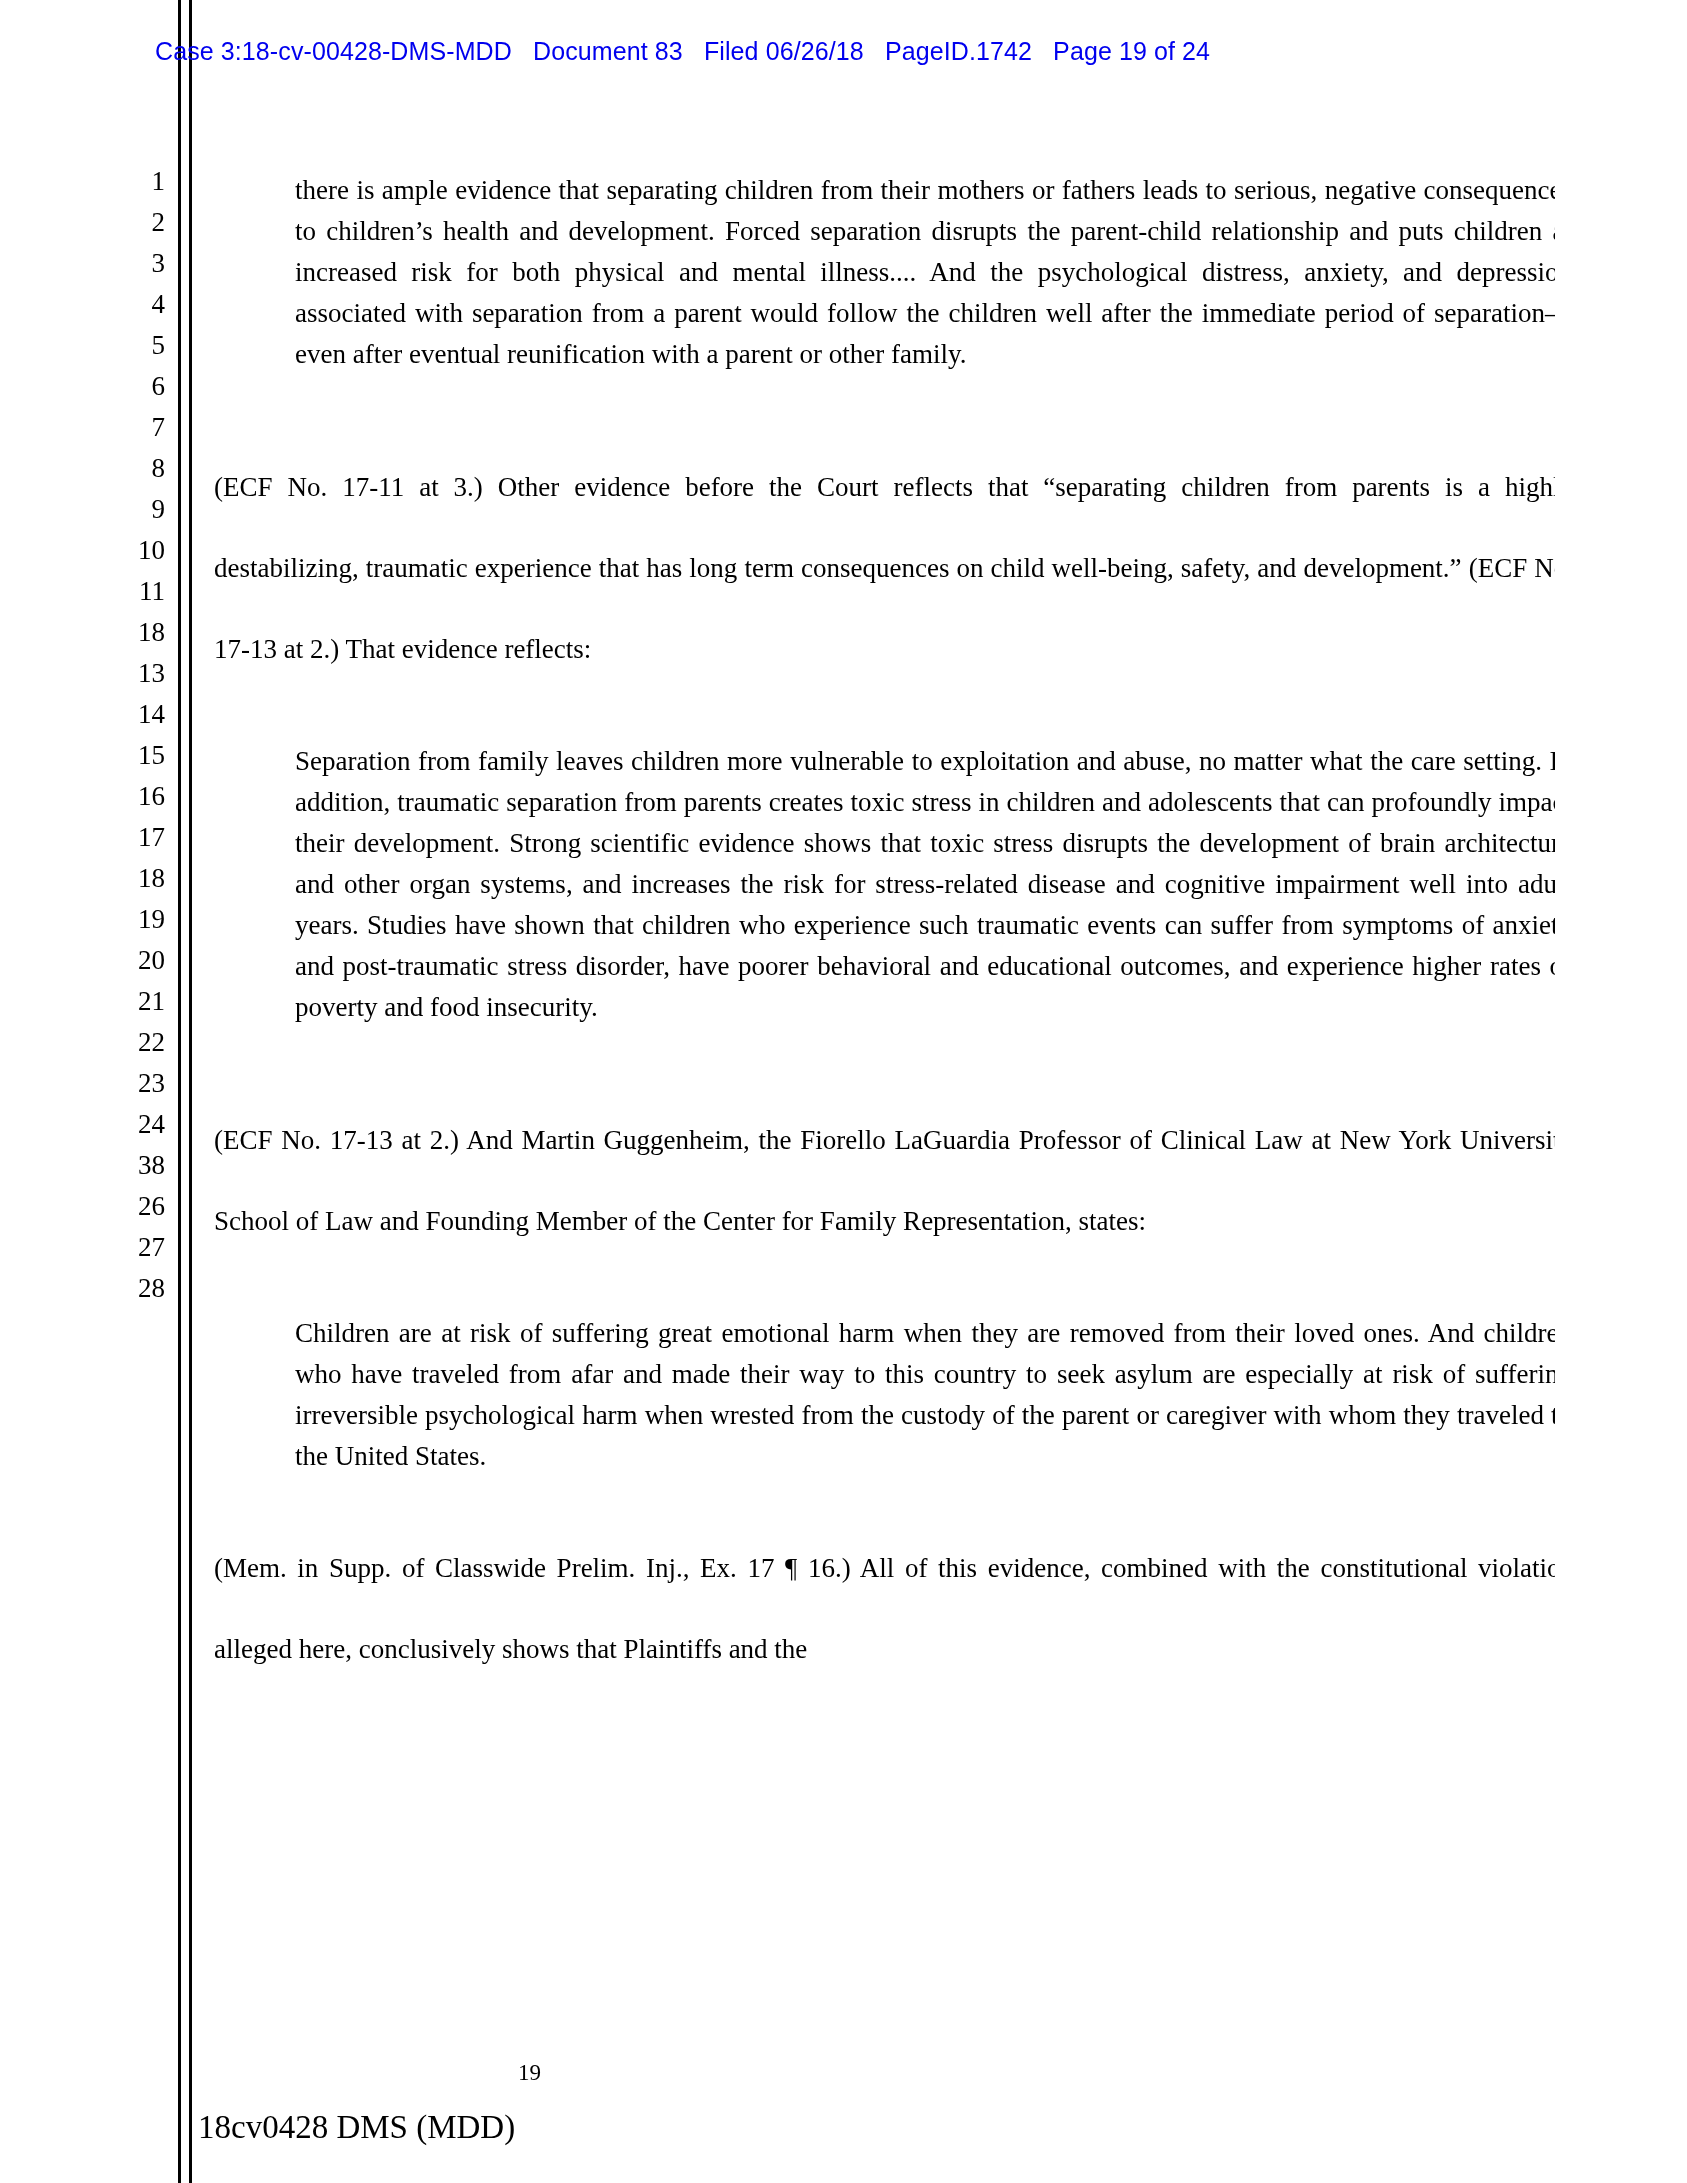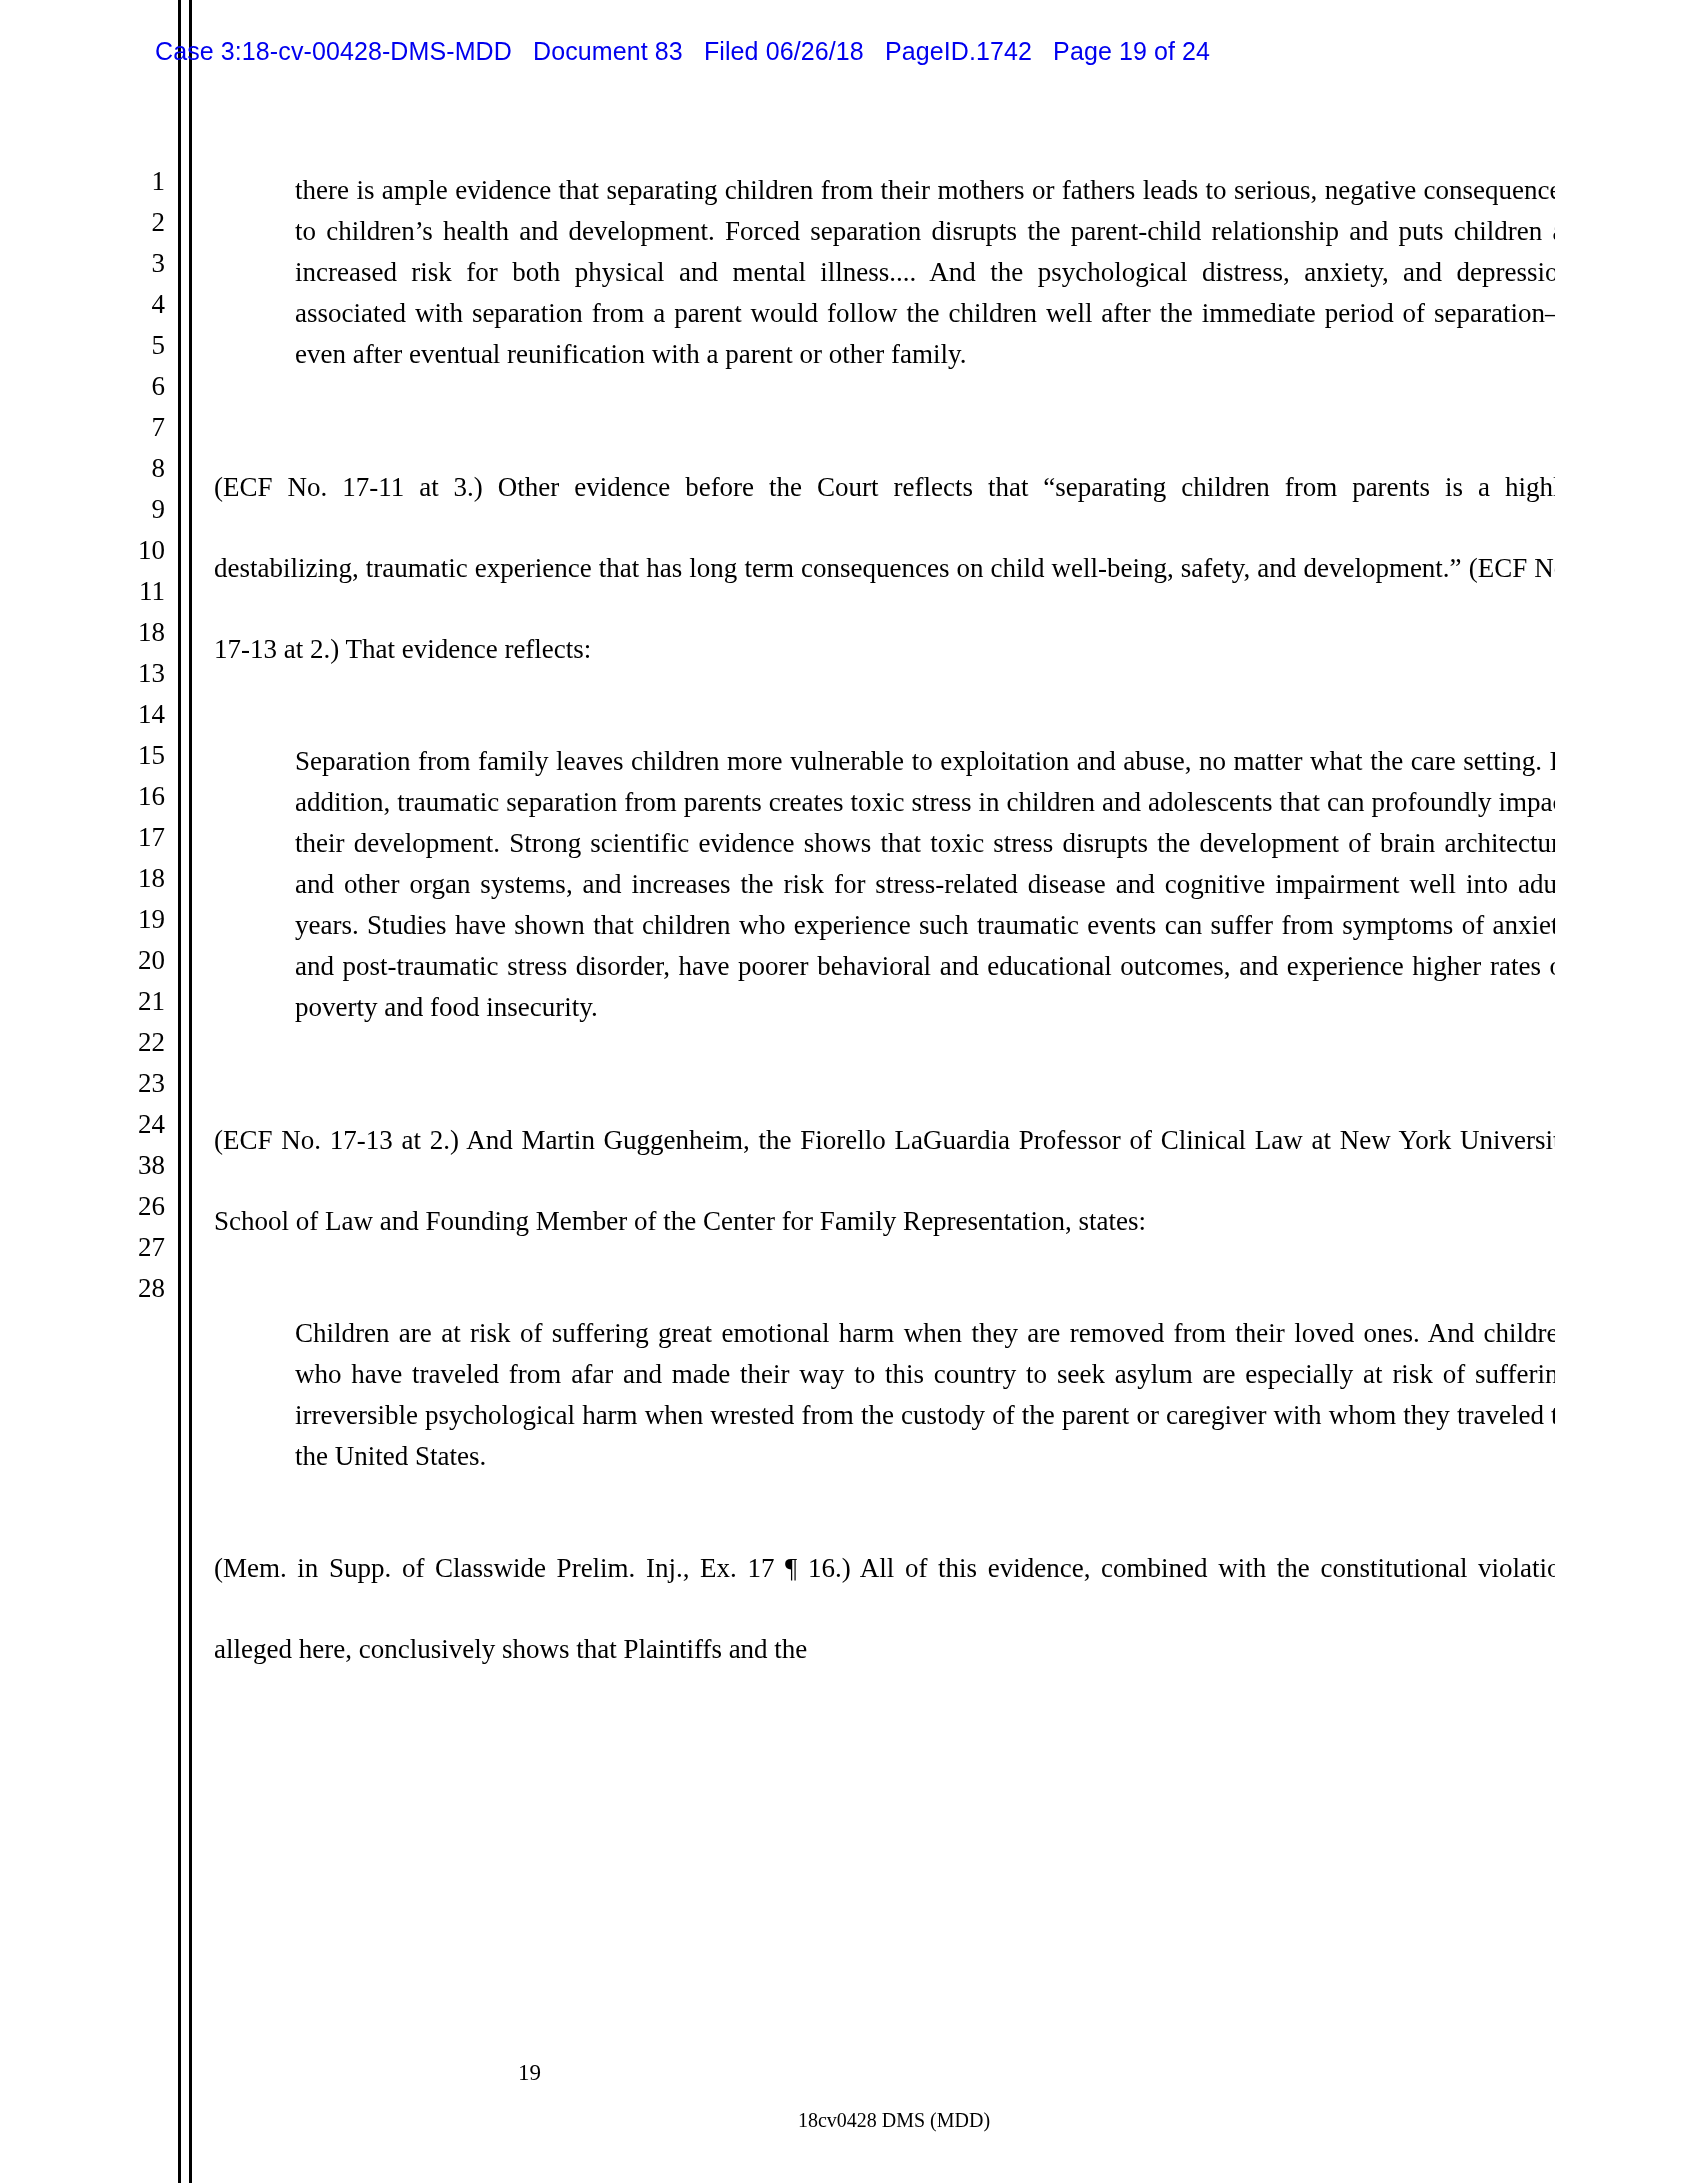--- a/index.html
+++ b/index.html
@@ -95,22 +95,22 @@
     width: 663px;
     text-align: center;
     font-size: 23px;
     color: #000000;
   }
   .footer-caption {
     position: absolute;
     top: 2109px;
     left: 198px;
     width: 1392px;
-    text-align: center;
-    font-size: 20px;
+    text-align: left;
+    font-size: 33px;
     color: #000000;
   }
 </style>
 </head>
 <body>
 
 <div class="page">
 
   <div class="rule rule-left-a"></div>
   <div class="rule rule-left-b"></div>

